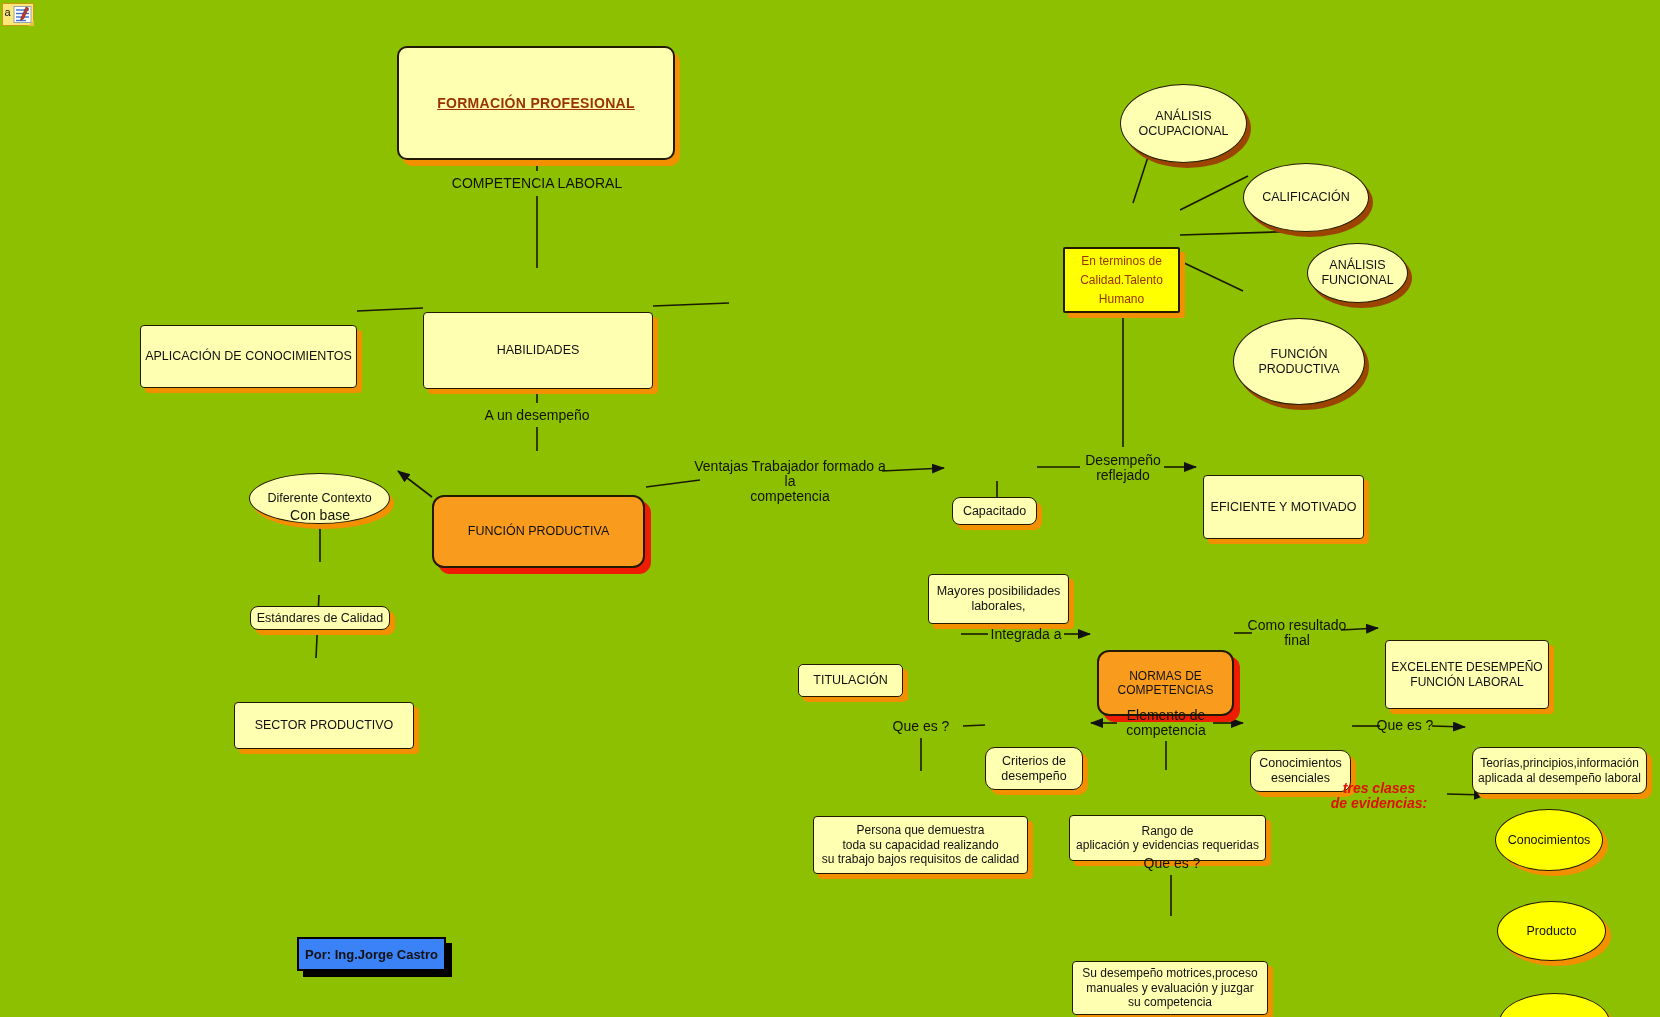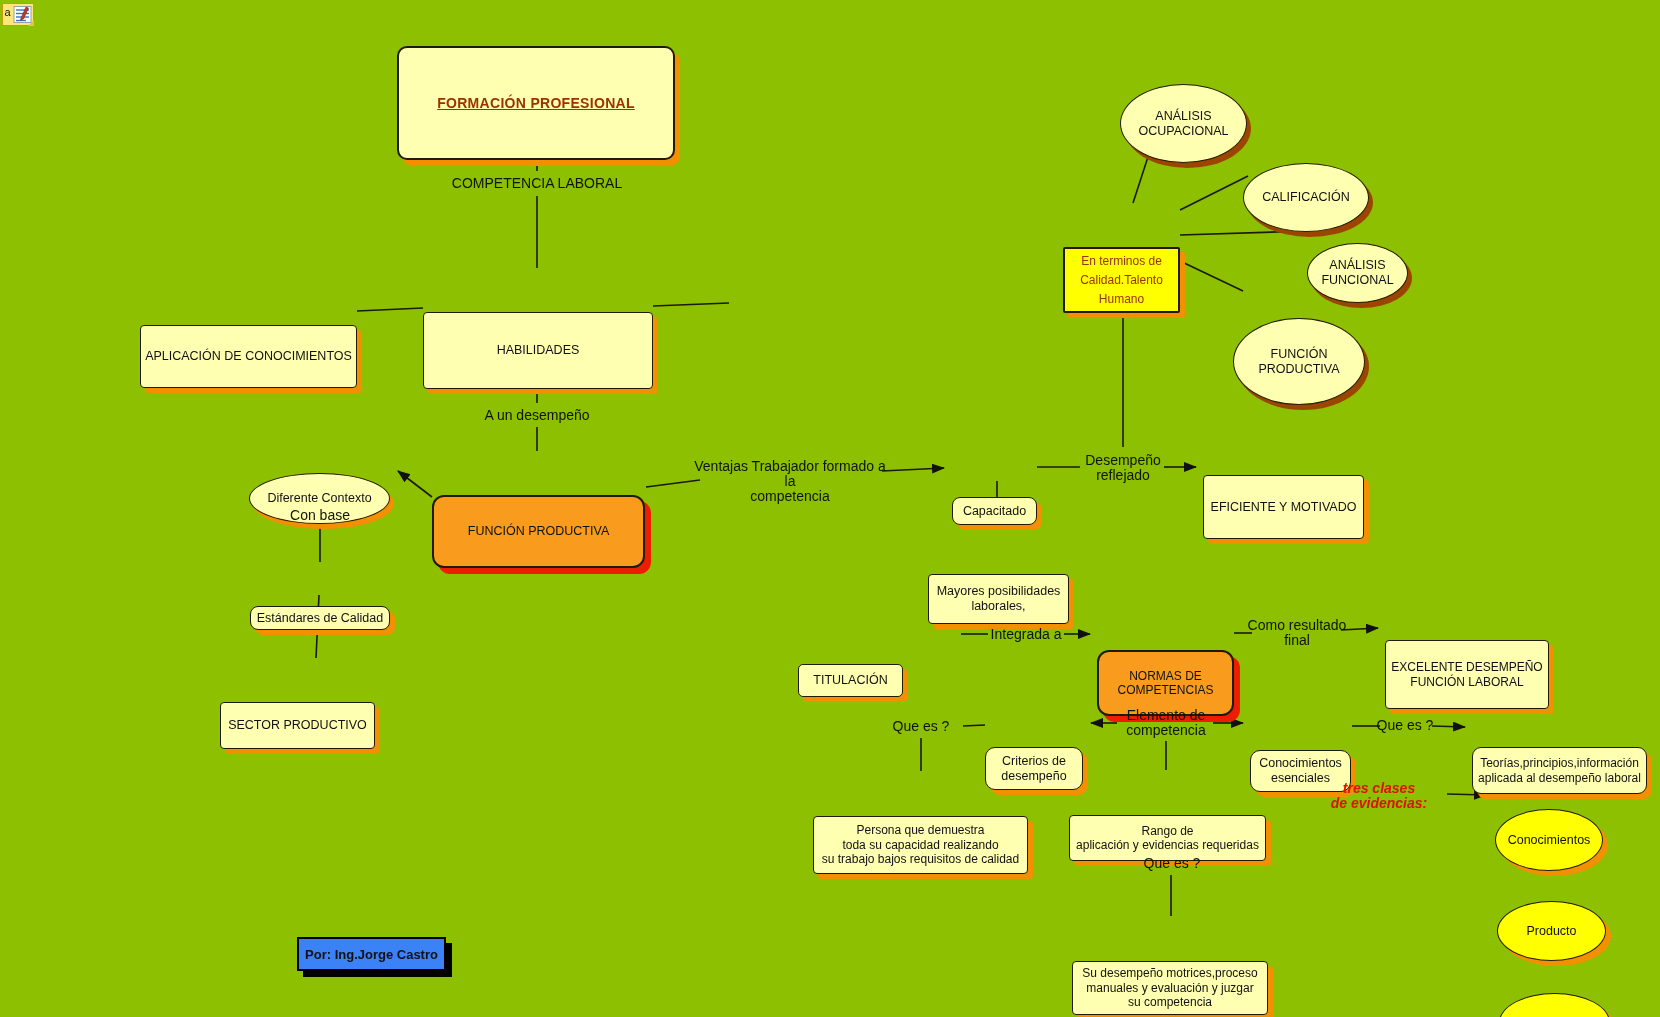--- a/index.html
+++ b/index.html
@@ -102,21 +102,21 @@
 
   <div class="node title-box" style="left:397px;top:2px;width:278px;height:114px"><span>FORMACIÓN PROFESIONAL</span></div>
 
   <div class="node rect" style="left:140px;top:281px;width:217px;height:63px"><span>APLICACIÓN DE CONOCIMIENTOS</span></div>
   <div class="node rect" style="left:423px;top:268px;width:230px;height:77px"><span>HABILIDADES</span></div>
 
   <div class="node ellipse orangesh" style="left:249px;top:429px;width:141px;height:51px"><span>Diferente Contexto</span></div>
   <div class="node orange" style="left:432px;top:451px;width:213px;height:73px"><span>FUNCIÓN PRODUCTIVA</span></div>
 
   <div class="node rect" style="left:250px;top:562px;width:140px;height:24px;border-radius:8px"><span>Estándares de Calidad</span></div>
-  <div class="node rect" style="left:220px;top:658px;width:155px;height:47px"><span>SECTOR PRODUCTIVO</span></div>
+  <div class="node rect" style="left:234px;top:658px;width:180px;height:47px"><span>SECTOR PRODUCTIVO</span></div>
 
   <div class="node rect" style="left:952px;top:453px;width:85px;height:28px;border-radius:8px"><span>Capacitado</span></div>
   <div class="node rect" style="left:1203px;top:431px;width:161px;height:64px"><span>EFICIENTE Y MOTIVADO</span></div>
 
   <div class="node yellow-rect" style="left:1063px;top:203px;width:117px;height:66px"><span>En terminos de
 Calidad.Talento
 Humano</span></div>
 
   <div class="node ellipse" style="left:1120px;top:40px;width:127px;height:79px"><span>ANÁLISIS
 OCUPACIONAL</span></div>

